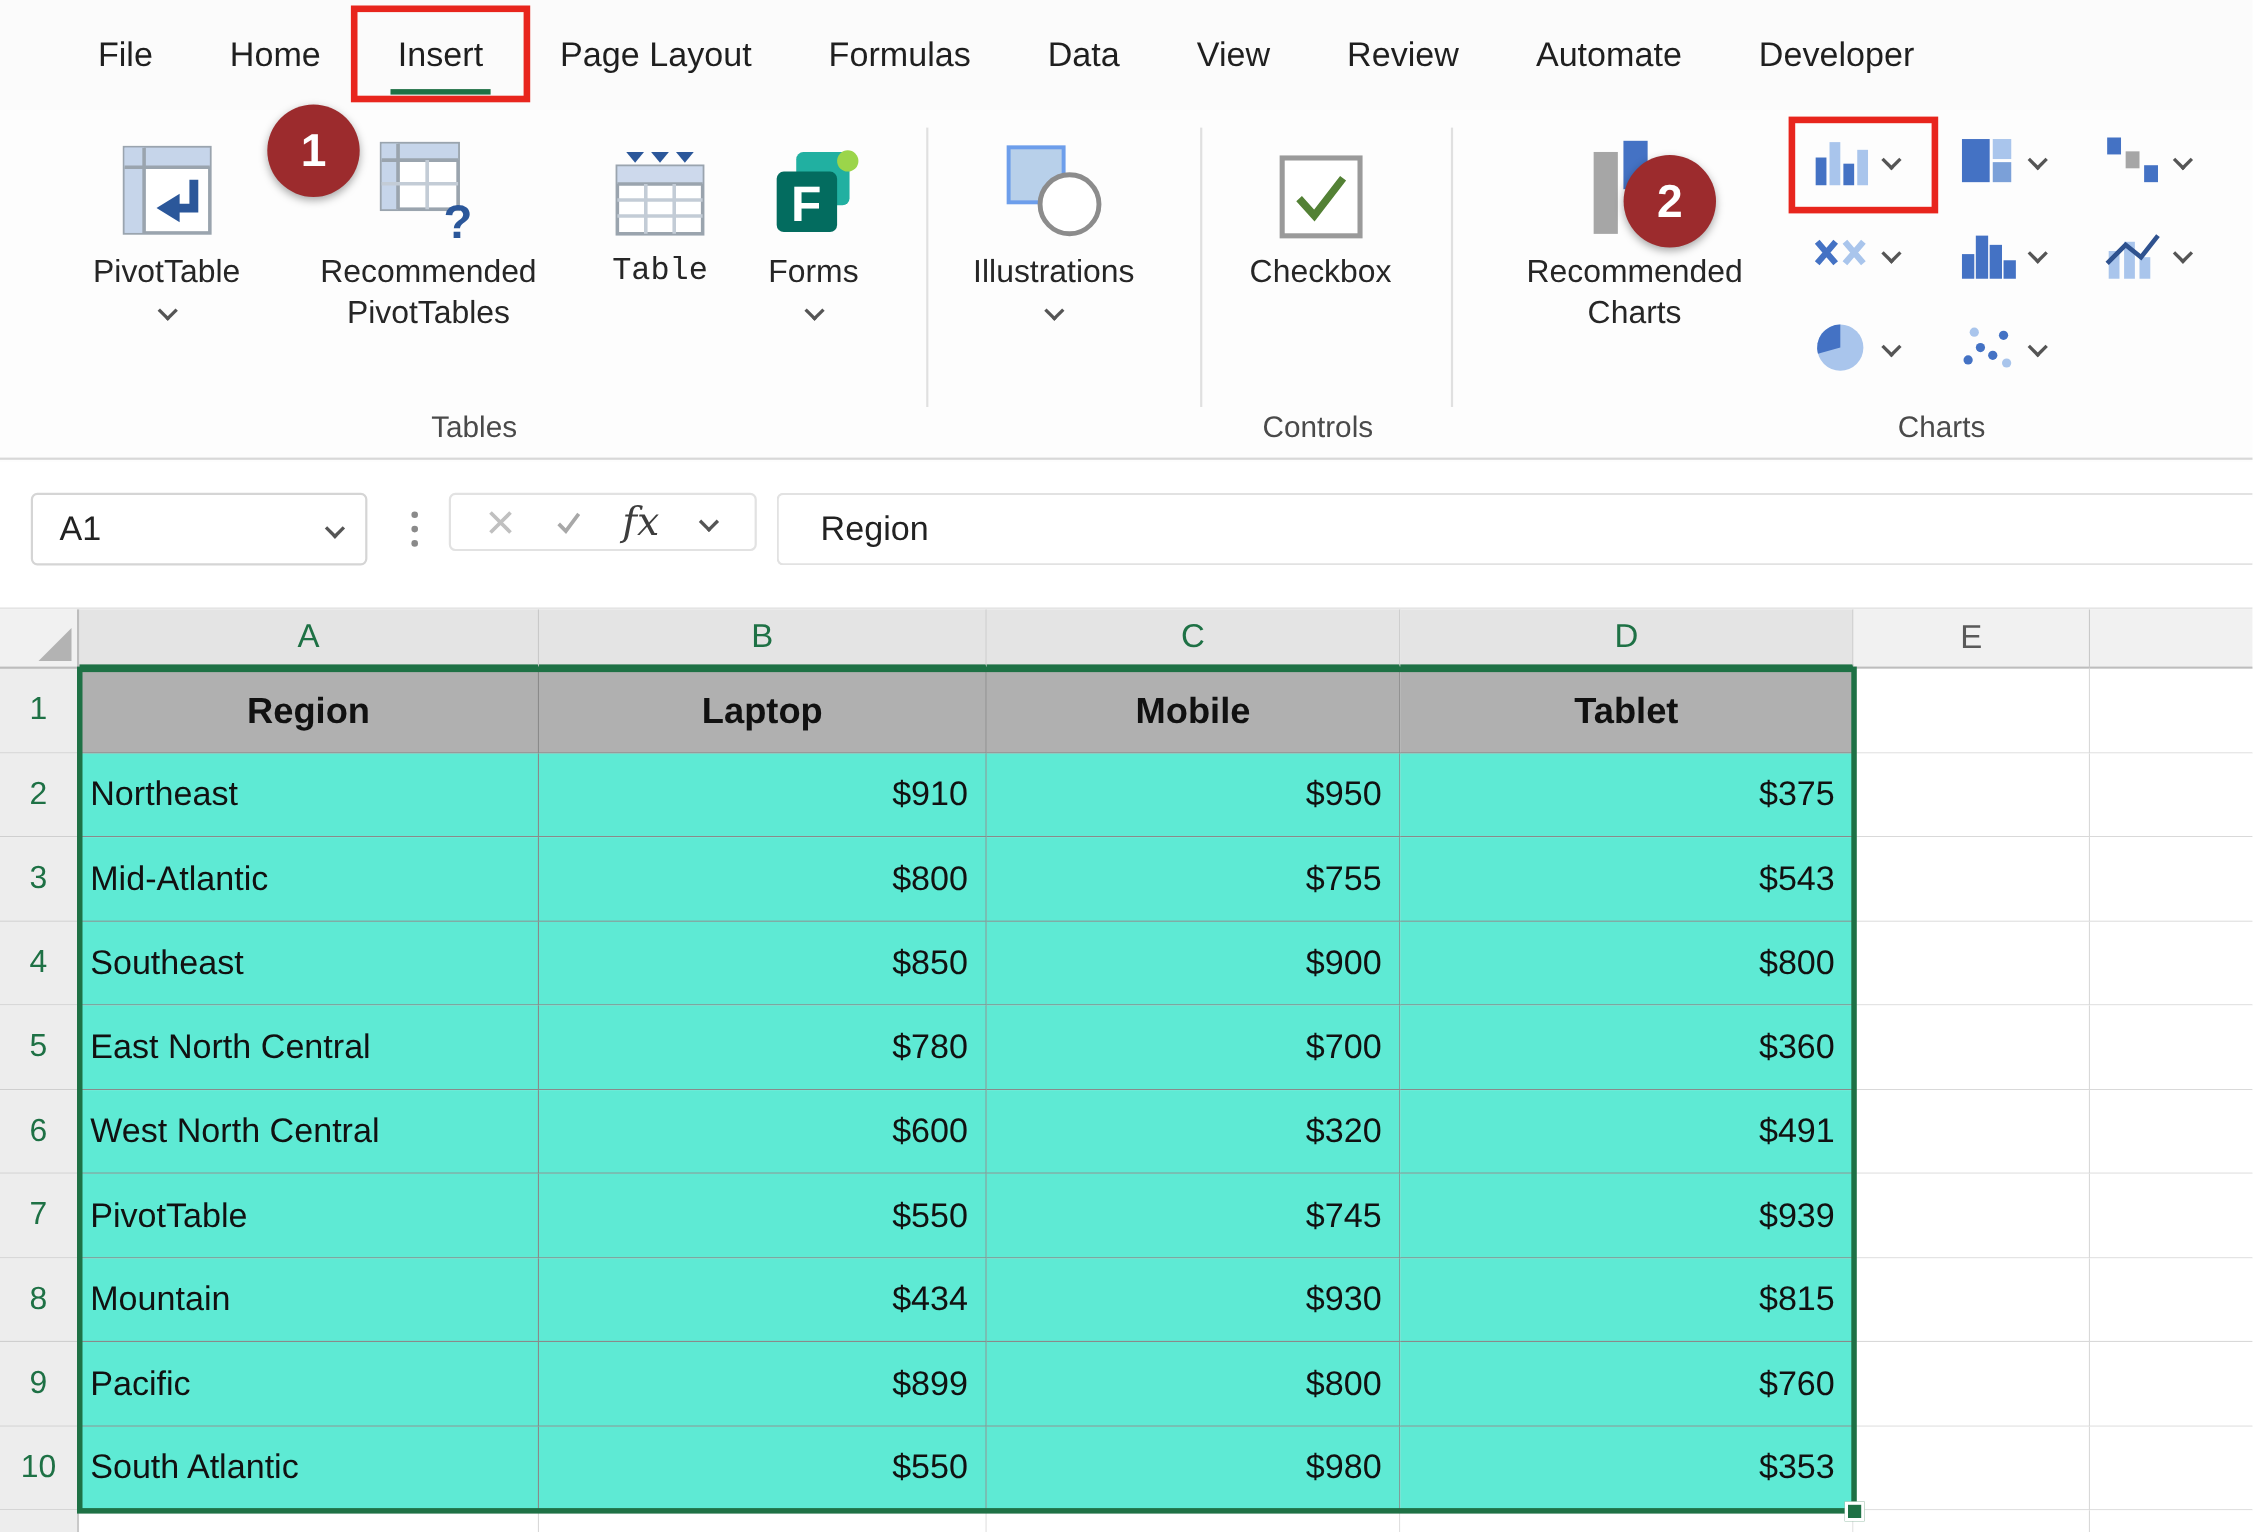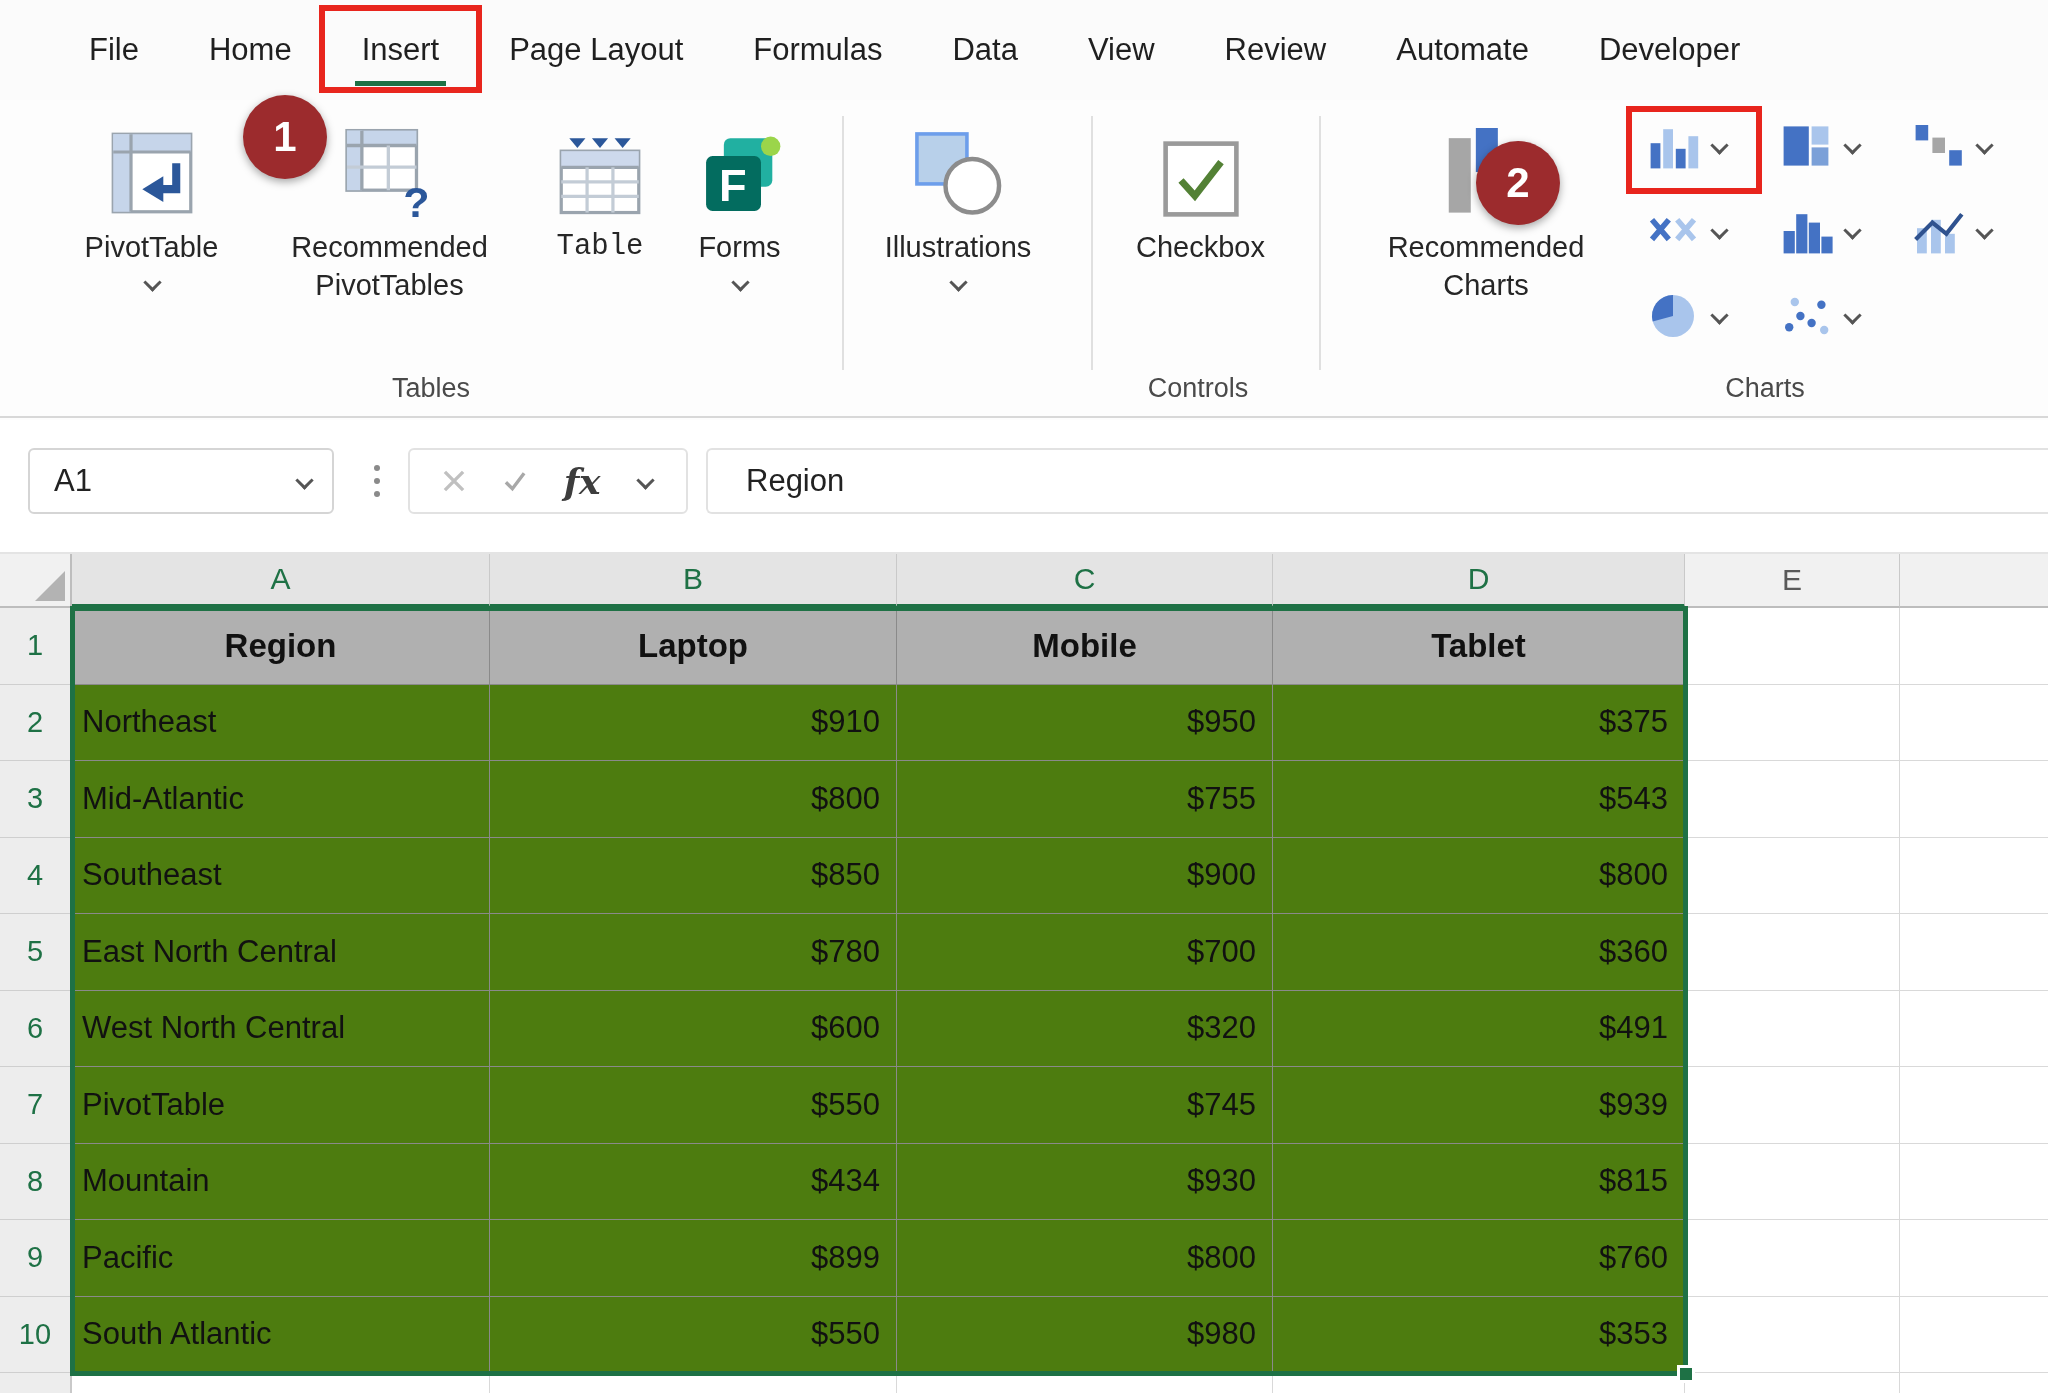--- a/index.html
+++ b/index.html
@@ -36,22 +36,22 @@
                 justify-content:center; box-shadow:0 3px 8px rgba(0,0,0,.35); z-index:30; }
   .redbox { position:absolute; border:6px solid #e8251d; z-index:25; pointer-events:none; }
 
   
   .fbar { position:absolute; top:420px; left:0; right:0; height:132px; background:#fff; }
   .namebox { position:absolute; left:28px; top:28px; width:306px; height:66px; background:#fff;
              border:2px solid #d5d5d5; border-radius:6px; display:flex; align-items:center;
              padding:0 18px 0 24px; font-size:31px; color:#222; justify-content:space-between; }
   .vdots { position:absolute; left:374px; top:58px; width:6px; height:6px; border-radius:50%;
            background:#8a8a8a; box-shadow:0 -13px 0 #8a8a8a, 0 13px 0 #8a8a8a; }
-  .fbtools { position:absolute; left:408px; top:28px; width:280px; height:66px; border:2px solid #e2e2e2;
-             border-radius:6px; display:flex; align-items:center; justify-content:space-around; padding:0 14px;font-weight:bold; }
+  .fbtools { position:absolute; left:408px; top:28px; width:280px; height:53px; border:2px solid #e2e2e2;
+             border-radius:6px; display:flex; align-items:center; justify-content:space-around; padding:0 14px; }
   .fx { font-family:"DejaVu Serif", serif; font-style:italic; font-size:36px; color:#3d3d3d; }
   .finput { position:absolute; left:706px; top:28px; right:0; height:66px; border:2px solid #e2e2e2;
             border-right:none; border-radius:6px 0 0 6px; display:flex; align-items:center;
             padding-left:38px; font-size:31px; color:#222; background:#fff; }
 
   
   .grid { position:absolute; top:552px; left:0; right:0; bottom:0; background:#fff; overflow:hidden; }
   .col-headers { display:flex; height:56px; border-top:2px solid #e4e4e4; }
   .corner { width:72px; position:relative; background:#f1f1f1; border-right:2px solid #bdbdbd;
             border-bottom:2px solid #bdbdbd; flex:none; }
@@ -62,21 +62,21 @@
   .col-h.sel { color:#1e7145; background:#e4e4e4; border-bottom:4px solid #1e7145; }
   .c0{width:418px; flex:none;} .c1{width:407px; flex:none;} .c2{width:376px; flex:none;}
   .c3{width:412px; flex:none;} .cE{width:215px; flex:none;} .cF{flex:1; border-right:none !important;}
   .row { display:flex; height:76.5px; }
   .row-num { width:72px; flex:none; background:#ededed; color:#1e7145; font-size:29px;
              display:flex; align-items:center; justify-content:center;
              border-right:2px solid #9a9a9a; border-bottom:1px solid #cfcfcf; }
   .row-num.plain { color:#5a5a5a; border-right:2px solid #c9c9c9; }
   .cell { font-size:31px; color:#111; display:flex; align-items:center; background:#fff;
           border-right:1px solid #d9d9d9; border-bottom:1px solid #d9d9d9; }
-  .cell.sel { background:#4d7c0f; border-right:1px solid #8a8a8a; border-bottom:1px solid #8a8a8a; }
+  .cell.sel { background:#5eead4; border-right:1px solid #8a8a8a; border-bottom:1px solid #8a8a8a; }
   .row.hdr .cell.sel { background:#b0b0b0; justify-content:center; font-weight:bold; font-size:33px; }
   .cell.text { padding-left:10px; }
   .cell.num { justify-content:flex-end; padding-right:16px; }
   .sel-border { position:absolute; left:70px; top:54px; width:1618px; height:770px;
                 border:5px solid #1e7145; pointer-events:none; z-index:10; }
   .fill-handle { position:absolute; right:-12px; bottom:-12px; width:18px; height:18px;
                  background:#1e7145; border:3px solid #fff; pointer-events:auto; }
 </style>
 </head>
 <body>

